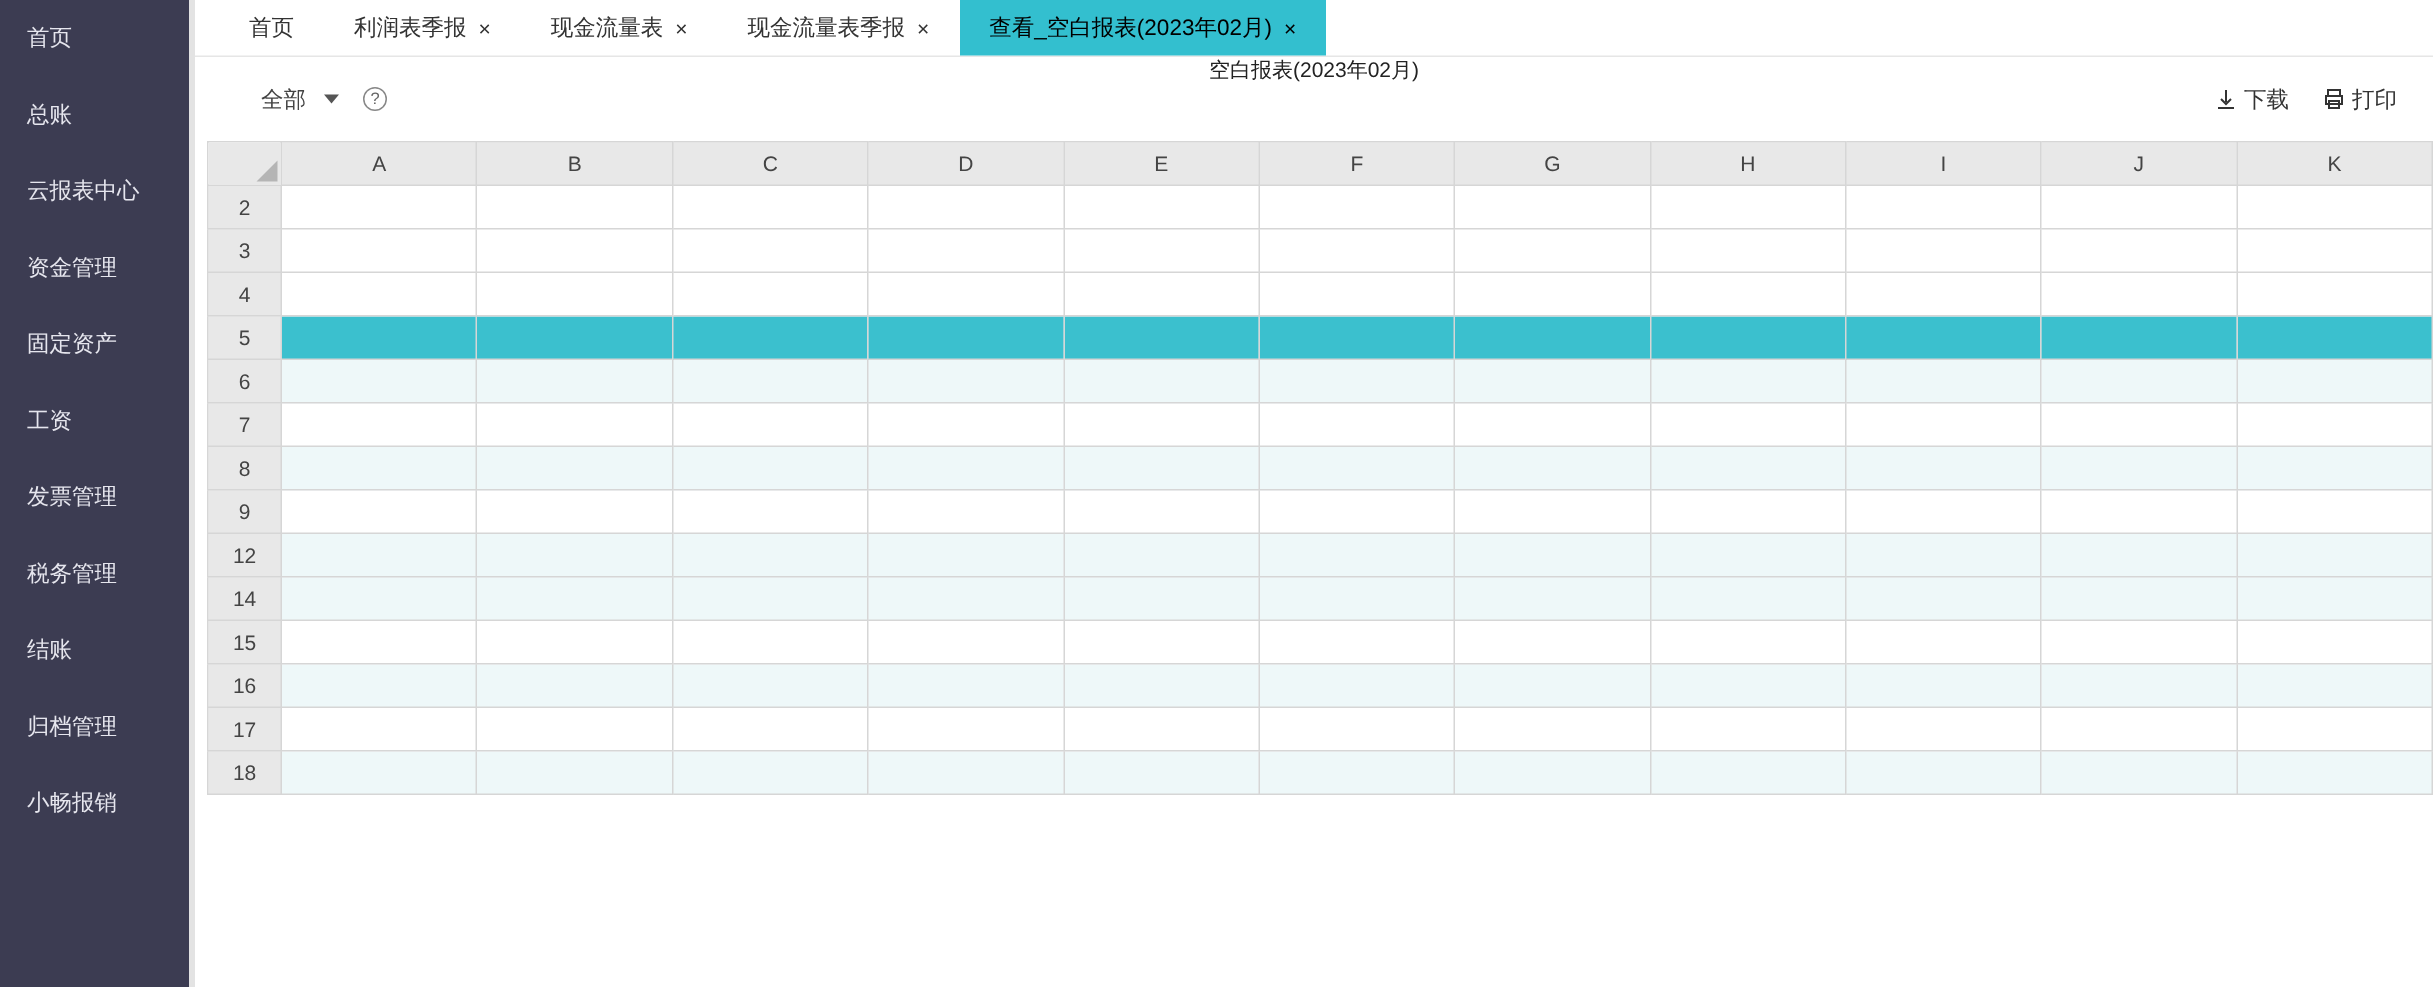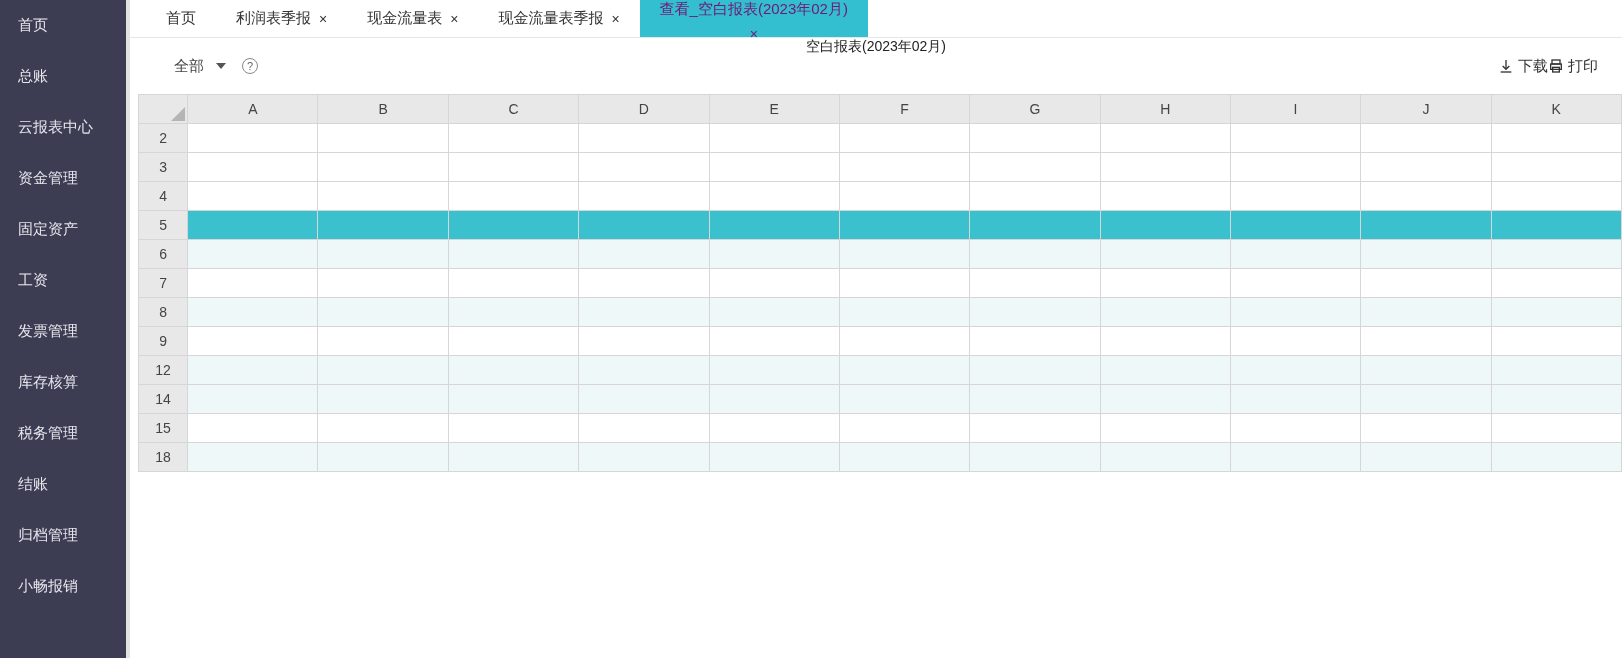--- a/index.html
+++ b/index.html
@@ -45,22 +45,21 @@
     align-items: center;
     padding: 0 20px;
     font-size: 15px;
     color: #333;
     cursor: pointer;
     gap: 8px;
     white-space: nowrap;
   }
   .tab.active {
     background: #33bfcf;
-    color: #701a75;
-    flex-direction: column;
+    color: #000000;
   }
   .tab .close {
     font-size: 14px;
     line-height: 1;
   }
 
   
   .toolbar {
     display: flex;
     height: 56px;
@@ -97,20 +96,21 @@
     position: absolute;
     left: 50%;
     transform: translateX(-50%);
     font-size: 14px;
     font-weight: 400;
     color: #222;
   }
   .actions {
     margin-left: auto;
     display: flex;
+    gap: 22px;
     color: #333;
     font-size: 15px;
   }
   .action {
     display: flex;
     align-items: center;
     gap: 4px;
     cursor: pointer;
   }
   .icon-svg { width: 16px; height: 16px; display: inline-block; }
@@ -168,21 +168,20 @@
 <body>
 
 <nav class="sidebar">
     <div class="sidebar-item">首页</div>
     <div class="sidebar-item">总账</div>
     <div class="sidebar-item">云报表中心</div>
     <div class="sidebar-item">资金管理</div>
     <div class="sidebar-item">固定资产</div>
     <div class="sidebar-item">工资</div>
     <div class="sidebar-item">发票管理</div>
-    <div class="sidebar-item">库存核算</div>
     <div class="sidebar-item">税务管理</div>
     <div class="sidebar-item">结账</div>
     <div class="sidebar-item">归档管理</div>
     <div class="sidebar-item">小畅报销</div>
   </nav>
 
 <div class="main">
 
   <div class="tabbar">
       <div class="tab">
@@ -414,20 +413,48 @@
             <td></td>
             <td></td>
             <td></td>
             <td></td>
             <td></td>
             <td></td>
             <td></td>
             <td></td>
           </tr>
           <tr class="row-alt">
+            <th class="rowhdr">16</th>
+            <td></td>
+            <td></td>
+            <td></td>
+            <td></td>
+            <td></td>
+            <td></td>
+            <td></td>
+            <td></td>
+            <td></td>
+            <td></td>
+            <td></td>
+          </tr>
+          <tr>
+            <th class="rowhdr">17</th>
+            <td></td>
+            <td></td>
+            <td></td>
+            <td></td>
+            <td></td>
+            <td></td>
+            <td></td>
+            <td></td>
+            <td></td>
+            <td></td>
+            <td></td>
+          </tr>
+          <tr class="row-alt">
             <th class="rowhdr">18</th>
             <td></td>
             <td></td>
             <td></td>
             <td></td>
             <td></td>
             <td></td>
             <td></td>
             <td></td>
             <td></td>

